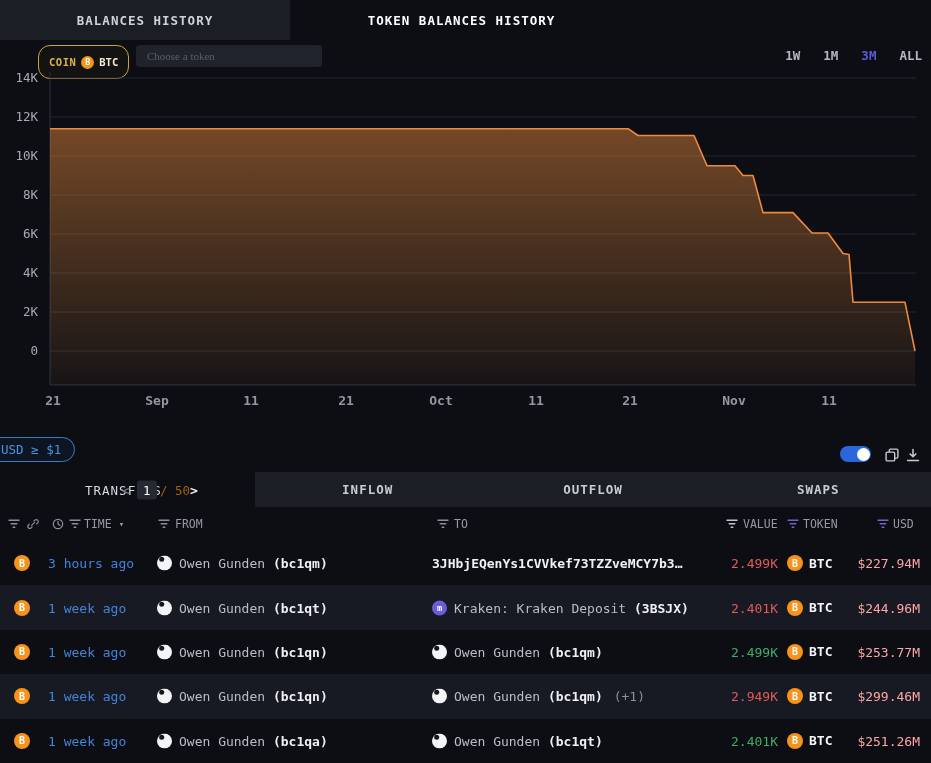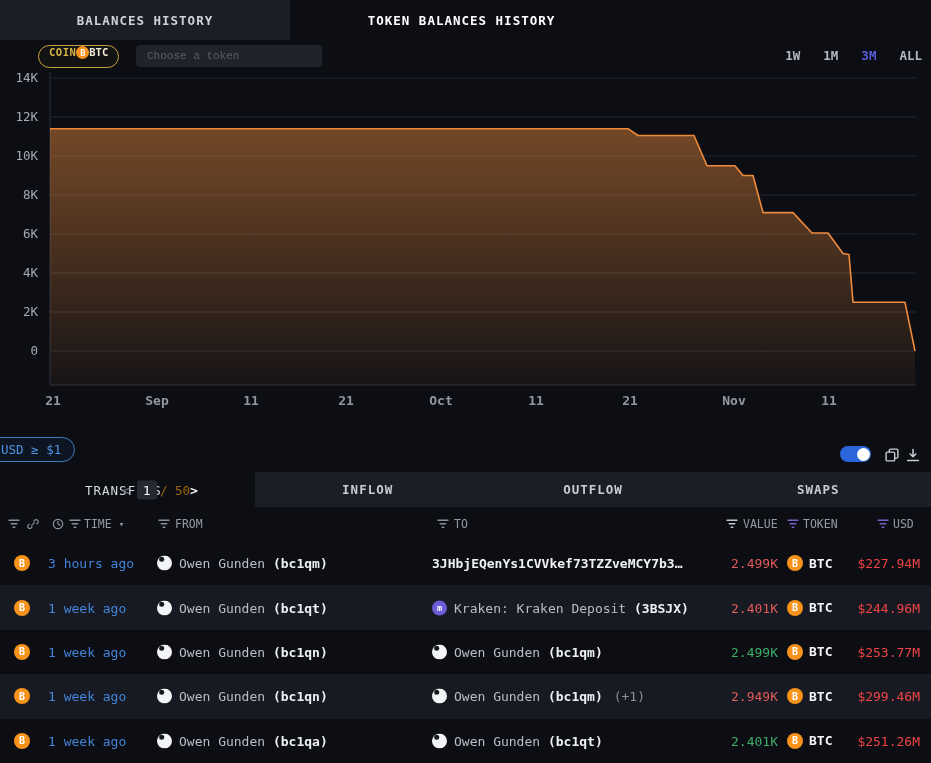--- a/index.html
+++ b/index.html
@@ -17,37 +17,37 @@
     background:#1b1e24; color:#cfd3d9; font-size:12.5px; font-weight:bold;
     letter-spacing:1px; cursor:pointer;
   }
   .top-tab:nth-child(1){ width:290px; }
   .top-tab:nth-child(2){ width:343px; }
   .top-tab:nth-child(3){ width:298px; }
   .top-tab.active { background:transparent; color:#ffffff; }
 
   
   .coin-chip {
-    position:absolute; left:38px; top:45px; height:23px;
+    position:absolute; left:38px; top:45px; height:34px;
     border:1px solid #c9a43e; border-radius:12px;
-    display:flex; padding:0 10px; cursor:pointer;
+    display:flex; align-items:center; gap:5px; padding:0 10px; cursor:pointer;
     background:rgba(40,34,14,0.25);
   }
   .coin-chip .chip-label { color:#d8b44a; font-size:10.5px; font-weight:bold; letter-spacing:0.5px; }
   .coin-chip .chip-token { color:#f2ead2; font-size:10.5px; font-weight:bold; }
   .btc-circle {
     display:inline-flex; align-items:center; justify-content:center;
     border-radius:50%; background:#f7931a; color:#fff; font-weight:bold;
   }
   .btc-circle.sm { width:13px; height:13px; font-size:8.5px; }
   .btc-circle.md { width:16px; height:16px; font-size:10px; }
   .token-input {
     position:absolute; left:136px; top:45px; width:186px; height:22px;
     background:#20232b; border:none; border-radius:4px; outline:none;
-    color:#e8eaee; font-family:Liberation Mono, monospace; font-size:11px;
+    color:#e8eaee; font-family:Liberation Serif, serif; font-size:11px;
     padding:0 11px;
   }
   .token-input::placeholder { color:#585f6a; }
   .ranges {
     position:absolute; right:9px; top:48px; display:flex; gap:23px;
     font-size:12.5px; font-weight:bold; color:#b4b8c0;
   }
   .ranges span { cursor:pointer; }
   .ranges span.active { color:#575cd8; }
 
@@ -113,21 +113,21 @@
   .rows { position:absolute; top:541px; left:0; width:931px; }
   .trow { position:relative; width:931px; height:44.4px; cursor:pointer; }
   .trow.alt { background:#171a22; }
   .cell { position:absolute; top:50%; transform:translateY(-50%); display:flex; align-items:center; font-size:13px; }
   .c-icon { left:14px; }
   .c-time { left:48px; color:#4384d8; }
   .c-from { left:157px; gap:7px; }
   .c-to   { left:432px; gap:7px; }
   .c-value{ right:153px; }
   .c-token{ left:787px; gap:6px; }
-  .c-usd  { right:11px; color:#ef4444; }
+  .c-usd  { right:11px; color:#fca5a5; }
   .ent-name { color:#b9bec6; }
   .ent-tag  { color:#eef0f3; font-weight:bold; }
   .ent-extra{ color:#8a8f99; margin-left:4px; }
   .addr { color:#eef0f3; font-weight:bold; }
   .val-out { color:#e25b5b; }
   .val-in  { color:#3fae68; }
   .token-label { color:#f4f5f7; font-weight:bold; }
   .owen-ico, .kraken-ico { display:inline-flex; flex:none; }
   .kraken-ico {
     width:15px; height:15px; border-radius:50%; background:#6c5cd8;

